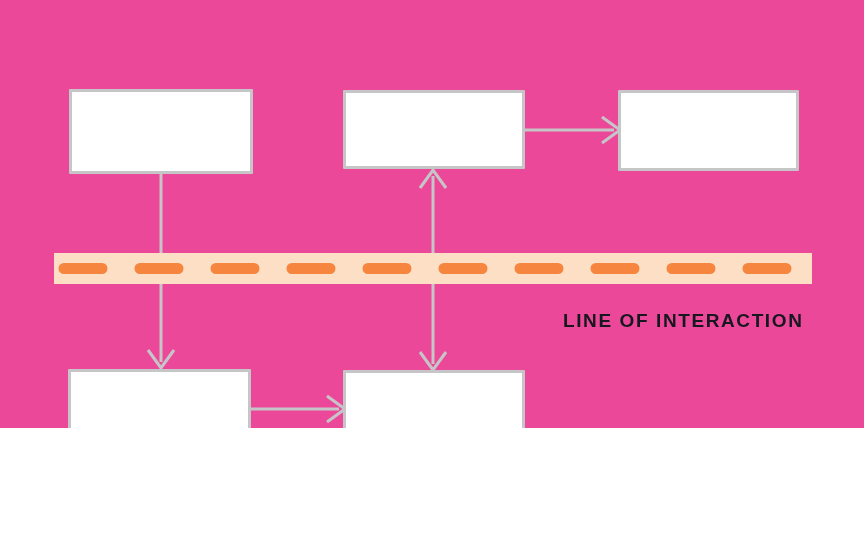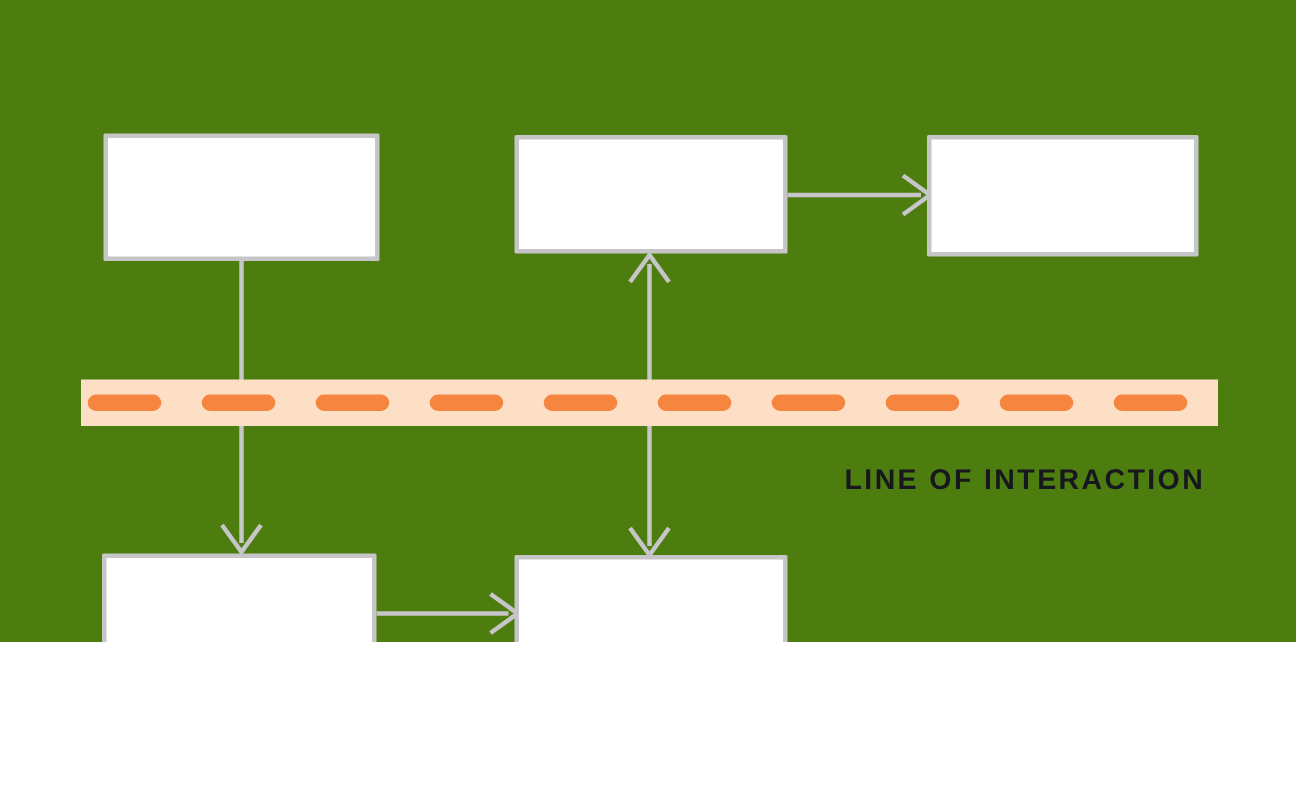--- a/index.html
+++ b/index.html
@@ -8,21 +8,21 @@
     padding: 0;
     background: #ffffff;
   }
   body {
     font-family: "Liberation Sans", sans-serif;
   }
   #canvas {
     position: relative;
     width: 864px;
     height: 428px;
-    background: #4d7c0f;
+    background: #ec4899;
     overflow: hidden;
   }
   .layer-svg {
     position: absolute;
     left: 0;
     top: 0;
     width: 864px;
     height: 540px;
   }
   #connectors { z-index: 1; }

